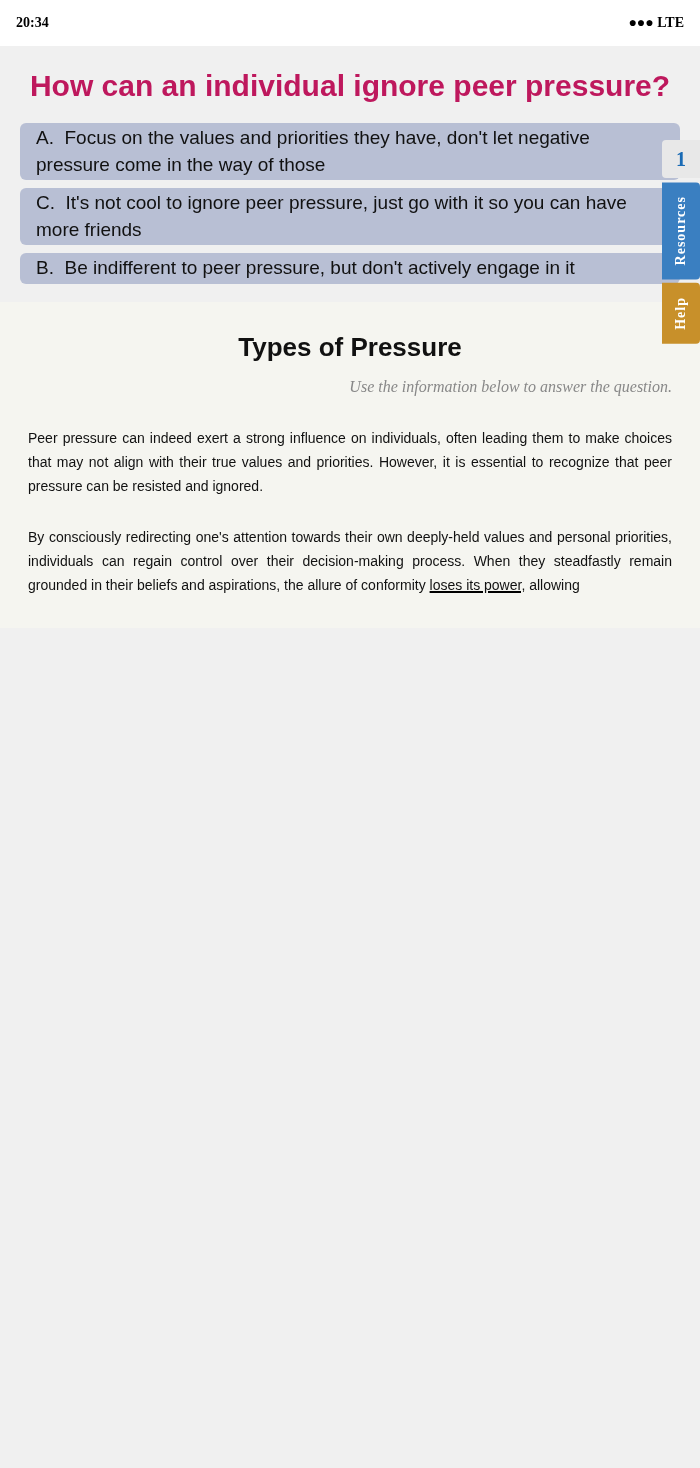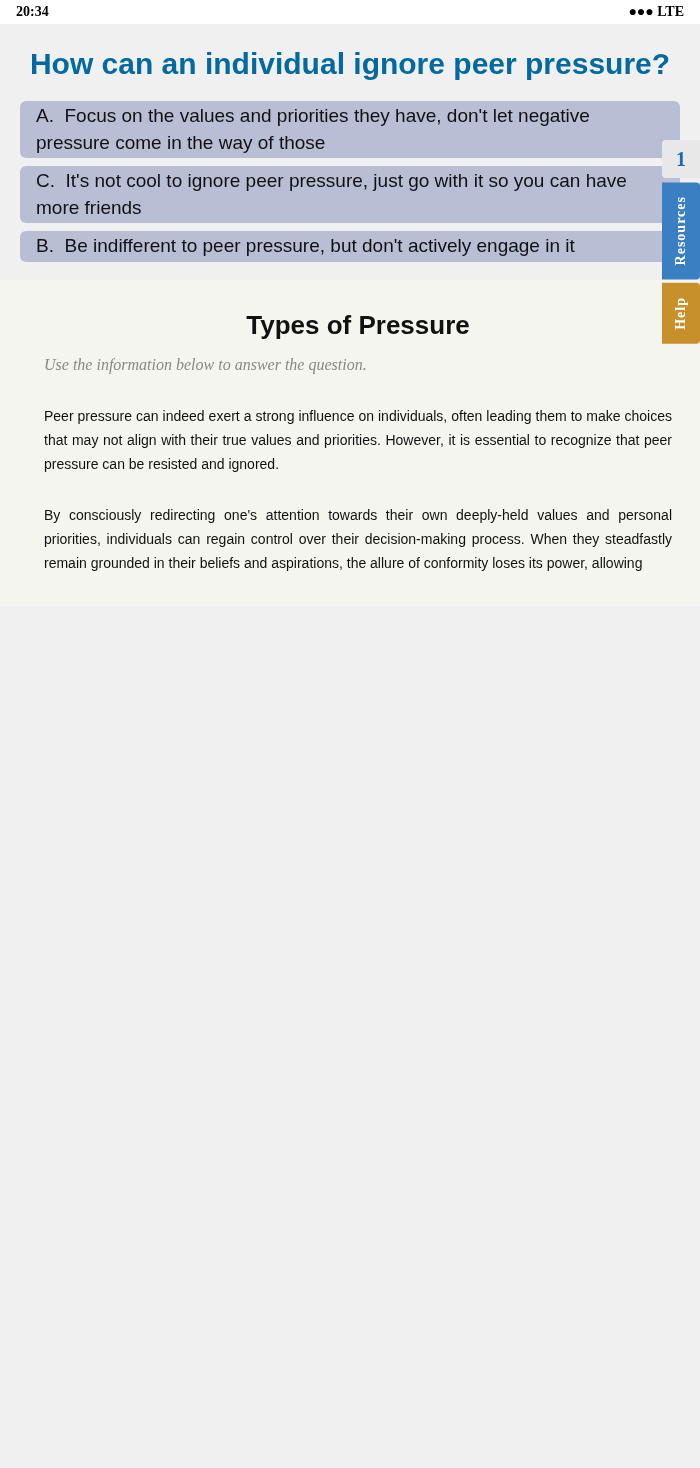--- a/index.html
+++ b/index.html
@@ -8,38 +8,38 @@
       font-family: Georgia, 'Times New Roman', serif;
       background-color: #f0f0f0;
       width: 700px;
       min-height: 1468px;
       position: relative;
       overflow-x: hidden;
     }
 
     .status-bar {
       background: #fff;
-      padding: 4px 16px;
+      padding: 15px 16px;
       display: flex;
       justify-content: space-between;
       align-items: flex-end;
       font-size: 14px;
       font-weight: bold;
     }
 
     .question-section {
       background: #f0f0f0;
       padding: 20px 20px 10px 20px;
     }
 
     .question-title {
       font-size: 30px;
       font-weight: bold;
       text-align: center;
-      color: #0369a1;
+      color: #be185d;
       line-height: 1.3;
       margin-bottom: 18px;
       font-family: Arial, sans-serif;
     }
 
     .answer-option {
       background: #b8bfd4;
       border-radius: 6px;
       padding: 2px 16px;
       margin-bottom: 8px;
@@ -93,37 +93,37 @@
       background: #3a7fc1;
       margin-bottom: 4px;
     }
 
     .side-tab-help {
       background: #c8902a;
     }
 
     .passage-section {
       background: #f5f5f0;
-      padding: 30px 28px 30px 44px;
+      padding: 30px 28px 30px 28px;
       margin-top: 0;
     }
 
     .passage-title {
       font-size: 26px;
       font-weight: bold;
       text-align: center;
       color: #111;
       margin-bottom: 12px;
       font-family: Arial, sans-serif;
     }
 
     .passage-subtitle {
       font-size: 16px;
       color: #888;
-      text-align: left;
+      text-align: right;
       font-style: italic;
       margin-bottom: 28px;
       line-height: 1.5;
     }
 
     .passage-body {
       font-size: 14px;
       line-height: 1.7;
       color: #111;
       text-align: justify;
@@ -132,20 +132,21 @@
 
     .passage-body p {
       margin-bottom: 28px;
     }
 
     .passage-body p:last-child {
       margin-bottom: 0;
     }
 
     .underline-highlight {
+      text-decoration: underline;
       text-decoration-color: #000;
       text-decoration-thickness: 2px;
     }
   </style>
 </head>
 <body>
 
 <div class="status-bar">
   <span>20:34</span>
   <span>●●● LTE</span>

